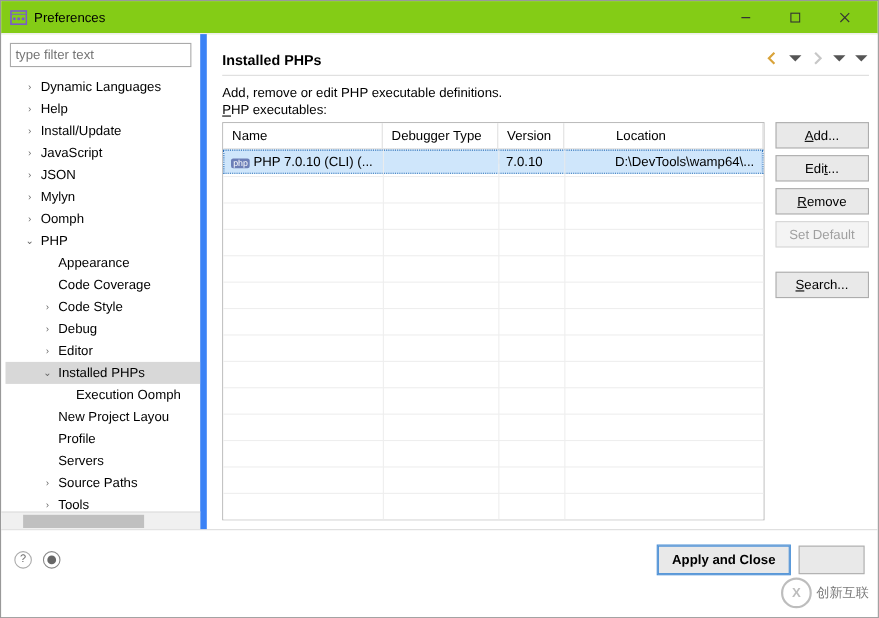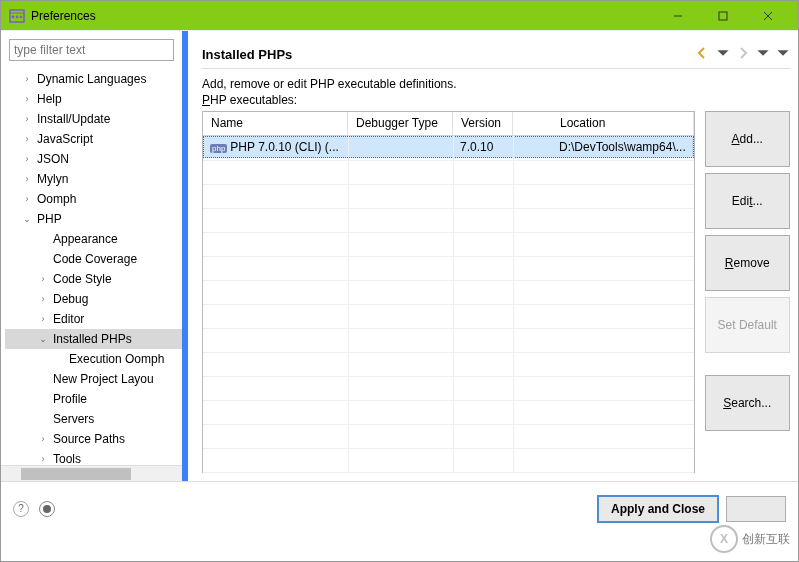--- a/index.html
+++ b/index.html
@@ -48,21 +48,21 @@
 .data-row .cell { padding: 2px 6px; border-right: 1px solid #bcd7f4; overflow: hidden; white-space: nowrap; text-overflow: ellipsis; }
 .data-row .cell.bold { font-weight: normal; }
 .php-icon { display: inline-block; background: #6c7eb7; color: #fff; font-size: 8px; padding: 0 2px; border-radius: 2px; margin-right: 3px; }
 
 .col-name { width: 145px; }
 .col-dbg { width: 105px; }
 .col-ver { width: 60px; }
 .col-loc { flex: 1; margin-left: 39px; }
 
 .btn-col { width: 85px; display: flex; flex-direction: column; gap: 6px; }
-.btn { border: 1px solid #adadad; background: #e9e9e9; padding: 20px 6px; text-align: center; cursor: default; }
+.btn { border: 1px solid #adadad; background: #e9e9e9; padding: 4px 6px; text-align: center; cursor: default; }
 .btn.disabled { color: #a0a0a0; border-color: #d6d6d6; background: #f4f4f4; }
 .btn .u { text-decoration: underline; }
 
 .footer { border-top: 1px solid #ddd; height: 54px; display: flex; align-items: center; padding: 0 12px; }
 .footer-left { display: flex; gap: 10px; }
 .footer-icon { width: 16px; height: 16px; border: 1px solid #aaa; border-radius: 50%; display: flex; align-items: center; justify-content: center; font-size: 10px; color: #666; }
 .footer-right { margin-left: auto; display: flex; gap: 8px; }
 .footer-btn { border: 1px solid #adadad; padding: 5px 12px; background: #e9e9e9; }
 .footer-btn.primary { border-color: #4a8fd6; box-shadow: 0 0 0 1px #4a8fd6; font-weight: bold; }
 .footer-btn.cut { padding: 5px 4px; width: 60px; }

